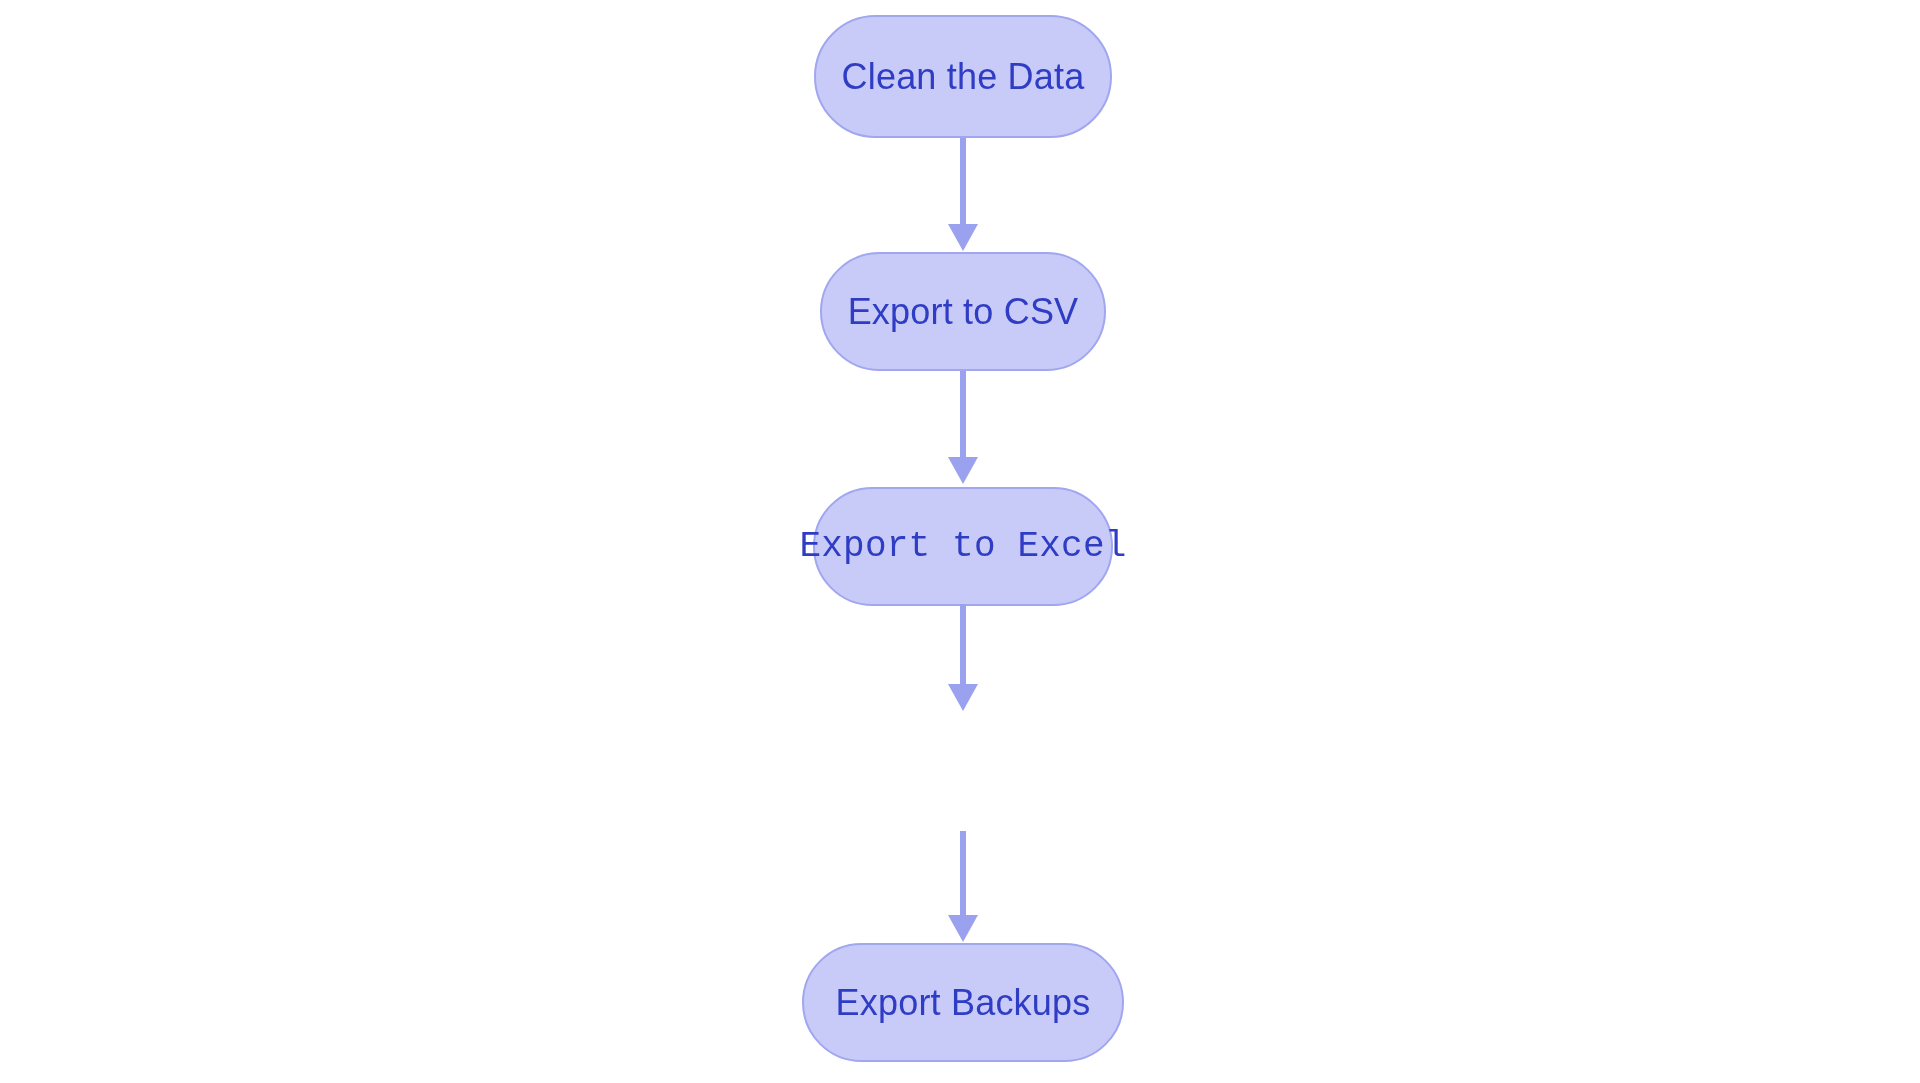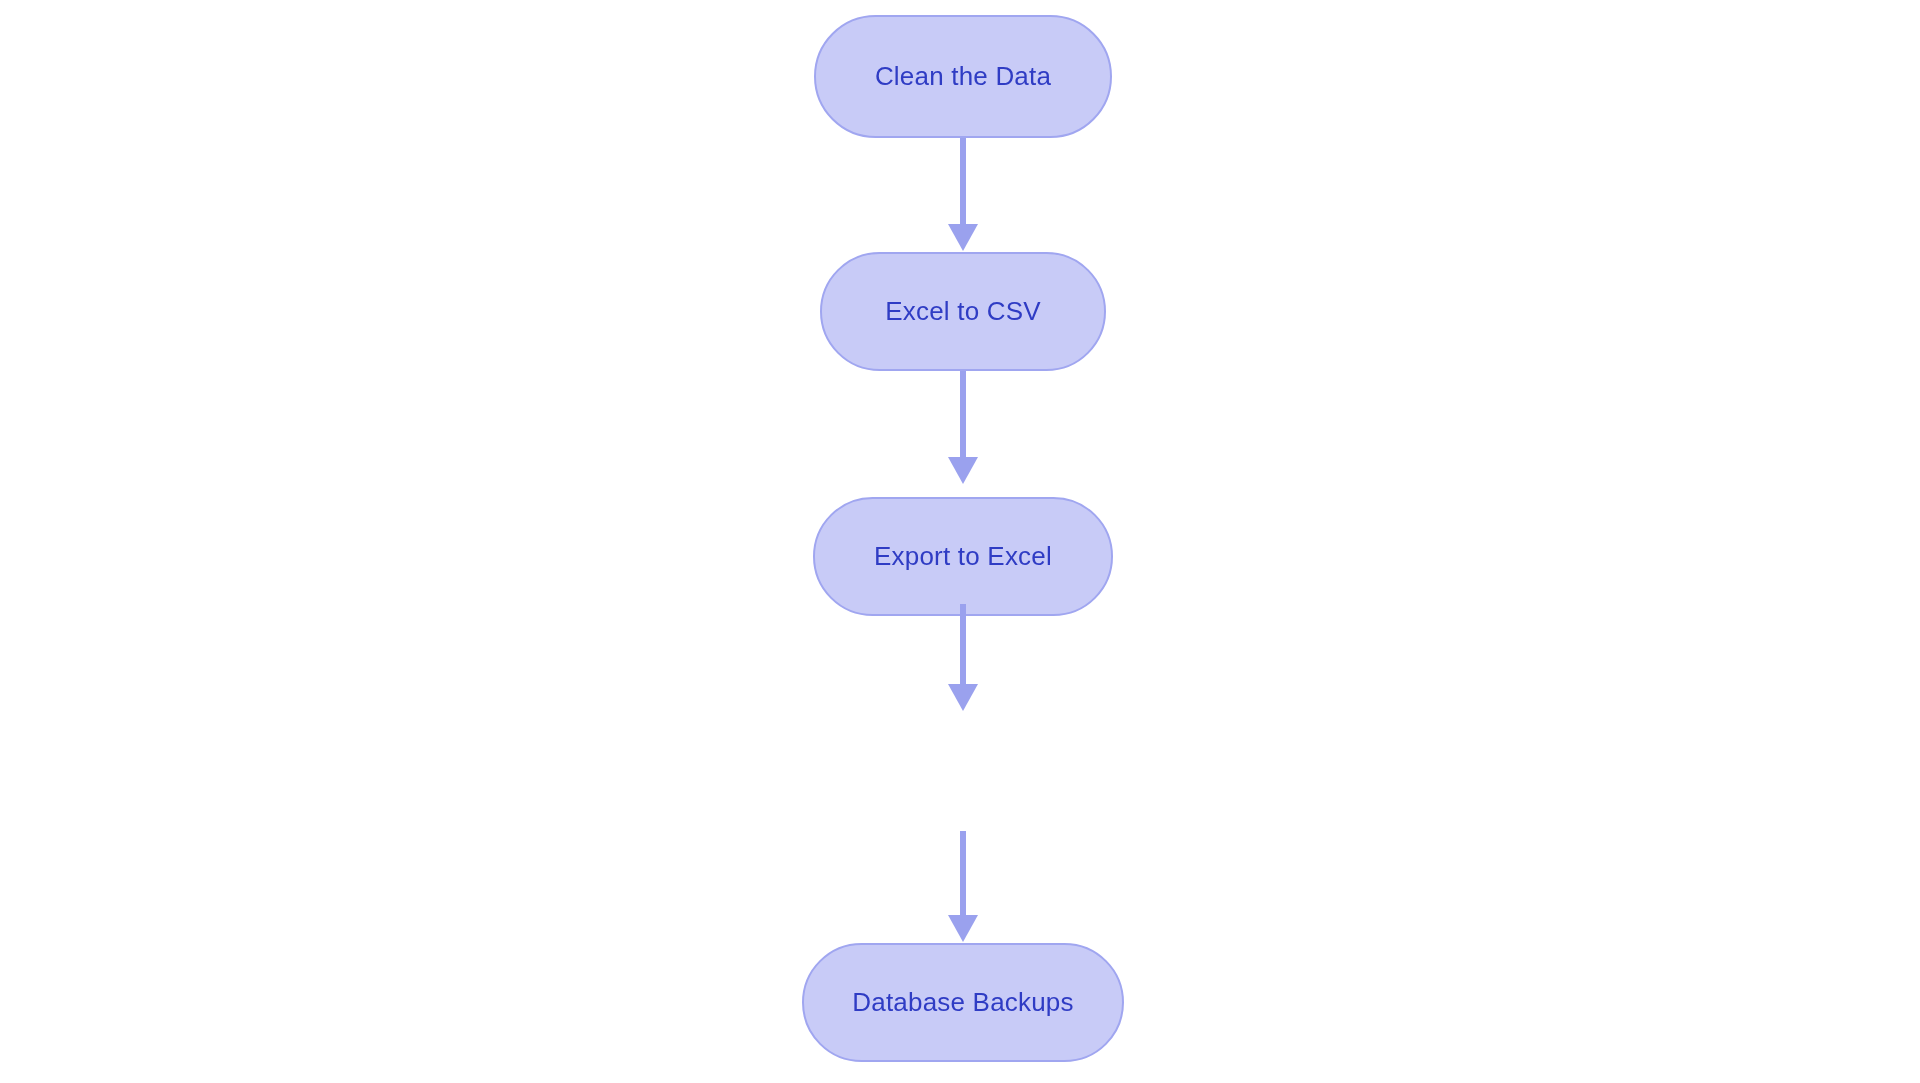--- a/index.html
+++ b/index.html
@@ -24,27 +24,27 @@
     background: var(--node_fill, #c8cbf7);
     border: 2px solid var(--node_border, #a0a6f0);
     border-radius: 62px;
     display: flex;
     align-items: center;
     justify-content: center;
     white-space: nowrap;
   }
   .node-label {
     color: var(--text_color, #2f3cc4);
-    font-size: 26px;
+    font-size: 36px;
     font-weight: 500;
     letter-spacing: 0.2px;
   }
   .node-1 { top: 15px;  width: 298px; height: 123px; }
   .node-2 { top: 252px; width: 286px; }
-  .node-3 { top: 497px; width: 300px; }
+  .node-3 { top: 487px; width: 300px; font-family: Liberation Mono, monospace; }
   .node-4 { top: 712px; width: 344px; }
   .node-5 { top: 943px; width: 322px; }
 
   .connector {
     position: absolute;
     left: 963px;
     transform: translateX(-50%);
     width: 30px;
     display: flex;
     flex-direction: column;
@@ -76,21 +76,21 @@
   <div class="node node-1">
     <span class="node-label">Clean the Data</span>
   </div>
 
   <div class="connector conn-1">
     <div class="line"></div>
     <div class="head"></div>
   </div>
 
   <div class="node node-2">
-    <span class="node-label">Excel to CSV</span>
+    <span class="node-label">Export to CSV</span>
   </div>
 
   <div class="connector conn-2">
     <div class="line"></div>
     <div class="head"></div>
   </div>
 
   <div class="node node-3">
     <span class="node-label">Export to Excel</span>
   </div>
@@ -100,16 +100,16 @@
     <div class="head"></div>
   </div>
 
 
   <div class="connector conn-4">
     <div class="line"></div>
     <div class="head"></div>
   </div>
 
   <div class="node node-5">
-    <span class="node-label">Database Backups</span>
+    <span class="node-label">Export Backups</span>
   </div>
 
 </div>
 
 </body></html>

